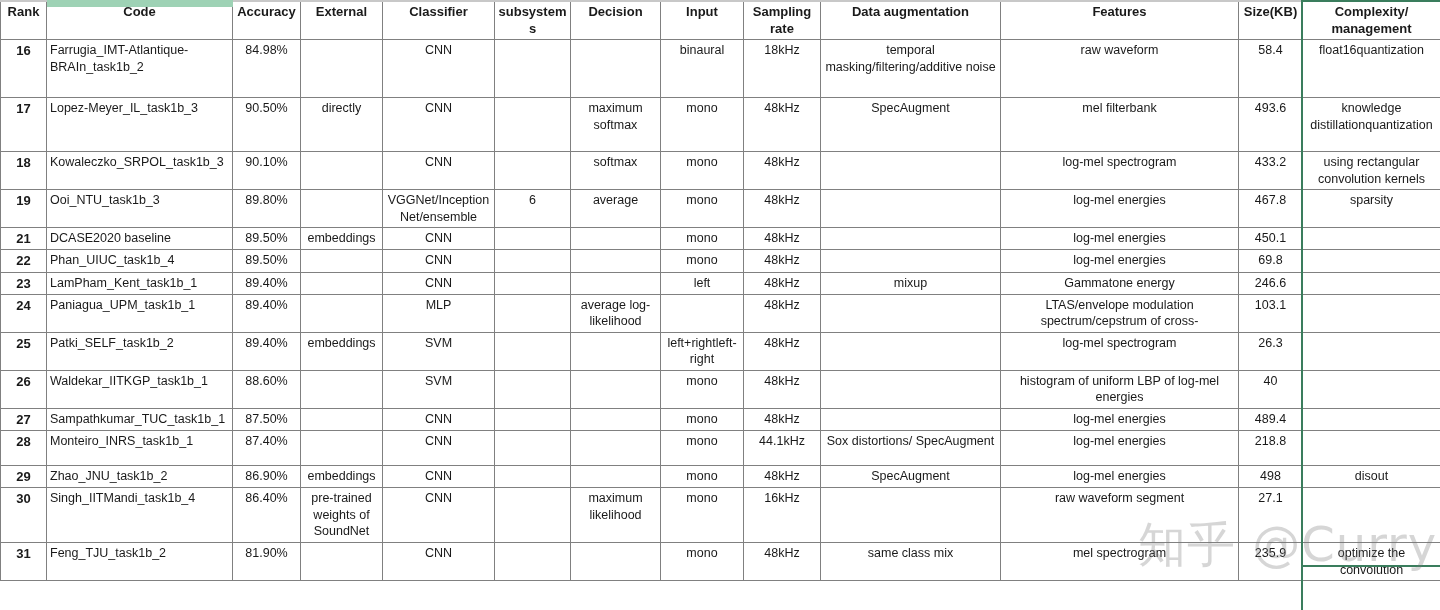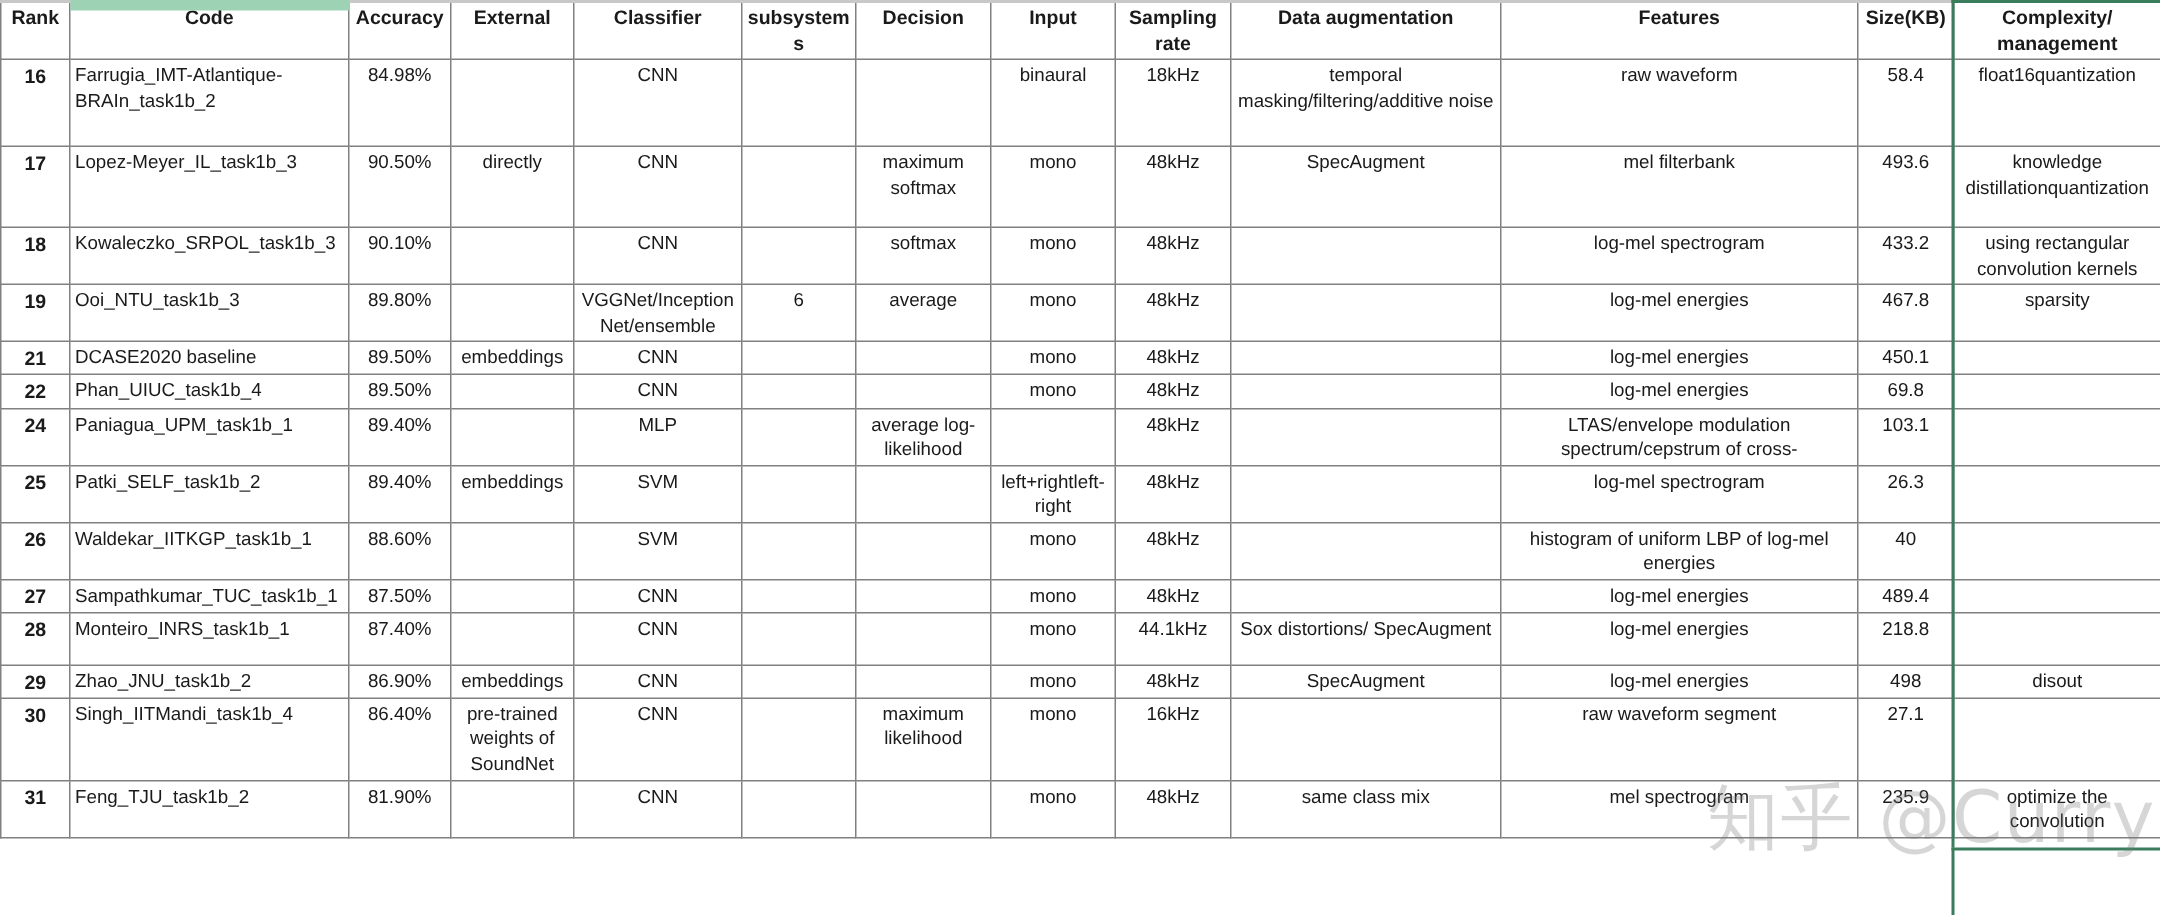--- a/index.html
+++ b/index.html
@@ -257,20 +257,35 @@
           <td class="ctr">CNN</td>
           <td class="ctr"></td>
           <td class="ctr"></td>
           <td class="ctr">mono</td>
           <td class="ctr">48kHz</td>
           <td class="ctr"></td>
           <td class="ctr">log-mel energies</td>
           <td class="ctr">69.8</td>
           <td class="ctr"></td>
         </tr>
+        <tr style="height: 16px;">
+          <td class="rank">23</td>
+          <td class="code">LamPham_Kent_task1b_1</td>
+          <td class="ctr">89.40%</td>
+          <td class="ctr"></td>
+          <td class="ctr">CNN</td>
+          <td class="ctr"></td>
+          <td class="ctr"></td>
+          <td class="ctr">left</td>
+          <td class="ctr">48kHz</td>
+          <td class="ctr">mixup</td>
+          <td class="ctr">Gammatone energy</td>
+          <td class="ctr">246.6</td>
+          <td class="ctr"></td>
+        </tr>
         <tr style="height: 31px;">
           <td class="rank">24</td>
           <td class="code">Paniagua_UPM_task1b_1</td>
           <td class="ctr">89.40%</td>
           <td class="ctr"></td>
           <td class="ctr">MLP</td>
           <td class="ctr"></td>
           <td class="ctr">average log-likelihood</td>
           <td class="ctr"></td>
           <td class="ctr">48kHz</td>

